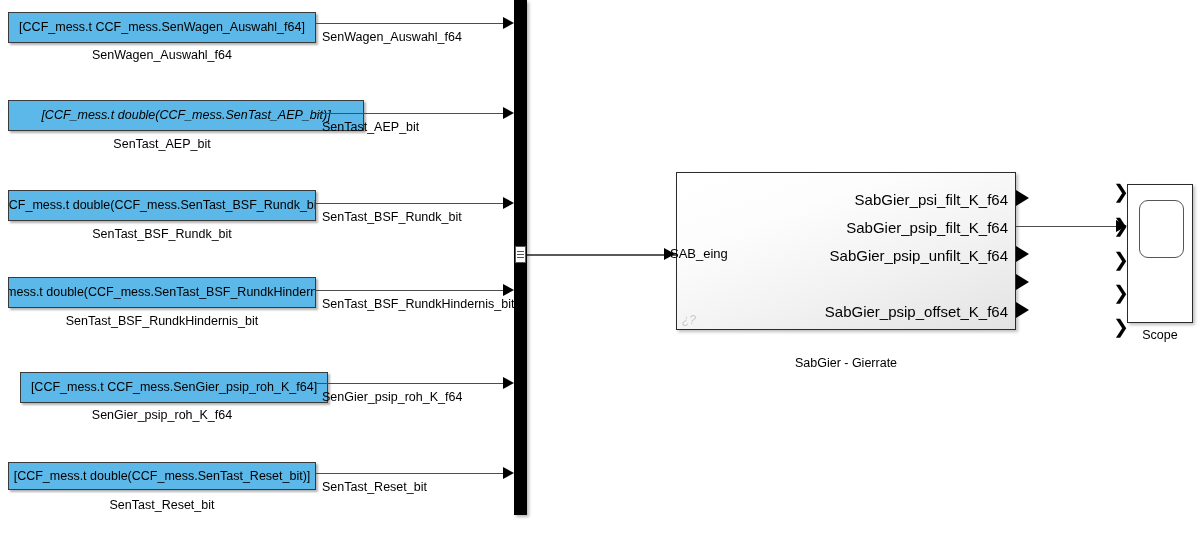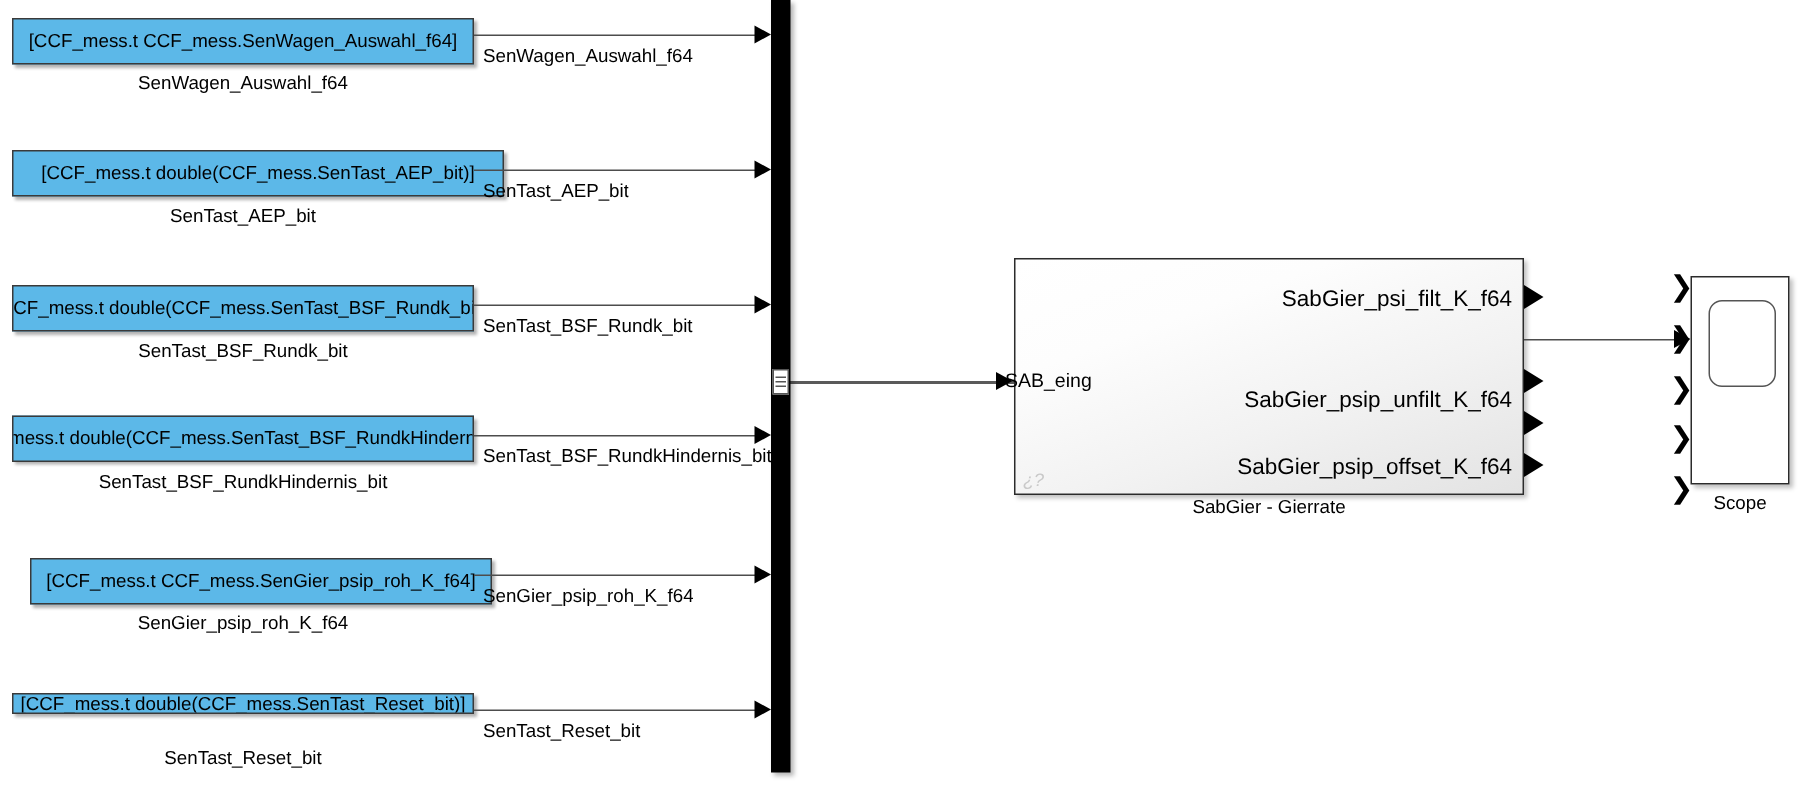--- a/index.html
+++ b/index.html
@@ -166,21 +166,21 @@
 <div id="canvas">
 
   <div class="src-block" style="left:8px; top:12px; width:308px; height:31px;">
     <span class="src-text">[CCF_mess.t CCF_mess.SenWagen_Auswahl_f64]</span>
   </div>
   <div class="block-caption" style="left:8px; top:48px; width:308px;">SenWagen_Auswahl_f64</div>
   <div class="wire-h" style="left:316px; top:23px; width:194px;"></div>
   <div class="arrow-r" style="left:503px; top:17px;"></div>
   <div class="sig-label" style="left:322px; top:30px; max-width:196px;">SenWagen_Auswahl_f64</div>
 
-  <div class="src-block" style="left:8px; top:100px; width:328px; height:31px;">
+  <div class="src-block" style="left:8px; top:100px; width:356px; height:31px;font-style:italic;">
     <span class="src-text">[CCF_mess.t double(CCF_mess.SenTast_AEP_bit)]</span>
   </div>
   <div class="block-caption" style="left:8px; top:137px; width:308px;">SenTast_AEP_bit</div>
   <div class="wire-h" style="left:316px; top:113px; width:194px;"></div>
   <div class="arrow-r" style="left:503px; top:107px;"></div>
   <div class="sig-label" style="left:322px; top:120px; max-width:196px;">SenTast_AEP_bit</div>
 
   <div class="src-block clip" style="left:8px; top:190px; width:308px; height:31px;">
     <span class="src-text">[CCF_mess.t double(CCF_mess.SenTast_BSF_Rundk_bit)]</span>
   </div>
@@ -198,21 +198,21 @@
   <div class="sig-label" style="left:322px; top:297px; width:196px;">SenTast_BSF_RundkHindernis_bit</div>
 
   <div class="src-block" style="left:20px; top:372px; width:308px; height:31px;">
     <span class="src-text">[CCF_mess.t CCF_mess.SenGier_psip_roh_K_f64]</span>
   </div>
   <div class="block-caption" style="left:8px; top:408px; width:308px;">SenGier_psip_roh_K_f64</div>
   <div class="wire-h" style="left:316px; top:383px; width:194px;"></div>
   <div class="arrow-r" style="left:503px; top:377px;"></div>
   <div class="sig-label" style="left:322px; top:390px; max-width:196px;">SenGier_psip_roh_K_f64</div>
 
-  <div class="src-block" style="left:8px; top:462px; width:308px; height:14px;">
+  <div class="src-block" style="left:8px; top:462px; width:308px; height:28px;">
     <span class="src-text">[CCF_mess.t double(CCF_mess.SenTast_Reset_bit)]</span>
   </div>
   <div class="block-caption" style="left:8px; top:498px; width:308px;">SenTast_Reset_bit</div>
   <div class="wire-h" style="left:316px; top:473px; width:194px;"></div>
   <div class="arrow-r" style="left:503px; top:467px;"></div>
   <div class="sig-label" style="left:322px; top:480px; max-width:196px;">SenTast_Reset_bit</div>
 
   <div class="bus-bar" style="left:514px; top:0px; width:13px; height:515px;"></div>
   <div class="bus-outport" style="left:515px; top:246px; width:11px; height:17px; padding:2px 1px;">
     <i></i>
@@ -224,32 +224,33 @@
   <div class="arrow-r" style="left:664px; top:248px;"></div>
 
   <div class="subsystem" style="left:676px; top:172px; width:340px; height:158px;">
     <span class="watermark" style="left:5px; bottom:2px;">¿?</span>
   </div>
   <div class="sub-inport-label" style="left:670px; top:246px;">SAB_eing</div>
 
   <div class="sub-outport-label" style="left:756px; top:191px; width:252px;">SabGier_psi_filt_K_f64</div>
   <div class="port-out" style="left:1016px; top:190px;"></div>
 
+  <div class="sub-outport-label" style="left:756px; top:219px; width:252px;">SabGier_psip_filt_K_f64</div>
   <div class="wire-h" style="left:1016px; top:226px; width:108px;"></div>
   <div class="arrow-r" style="left:1116px; top:220px;"></div>
 
-  <div class="sub-outport-label" style="left:756px; top:258px; width:252px;">SabGier_psip_unfilt_K_f64</div>
+  <div class="sub-outport-label" style="left:756px; top:247px; width:252px;">SabGier_psip_unfilt_K_f64</div>
   <div class="port-out" style="left:1016px; top:246px;"></div>
 
   <div class="port-out" style="left:1016px; top:274px;"></div>
 
   <div class="sub-outport-label" style="left:756px; top:303px; width:252px;">SabGier_psip_offset_K_f64</div>
   <div class="port-out" style="left:1016px; top:302px;"></div>
 
-  <div class="block-caption" style="left:676px; top:331px; width:340px;">SabGier - Gierrate</div>
+  <div class="block-caption" style="left:676px; top:356px; width:340px;">SabGier - Gierrate</div>
 
   <span class="port-chevron" style="left:1113px; top:182px;">❯</span>
   <span class="port-chevron" style="left:1113px; top:216px;">❯</span>
   <span class="port-chevron" style="left:1113px; top:250px;">❯</span>
   <span class="port-chevron" style="left:1113px; top:283px;">❯</span>
   <span class="port-chevron" style="left:1113px; top:317px;">❯</span>
 
   <div class="scope" style="left:1127px; top:184px; width:66px; height:139px;">
     <div class="scope-screen" style="left:11px; top:15px; width:45px; height:58px;"></div>
   </div>

